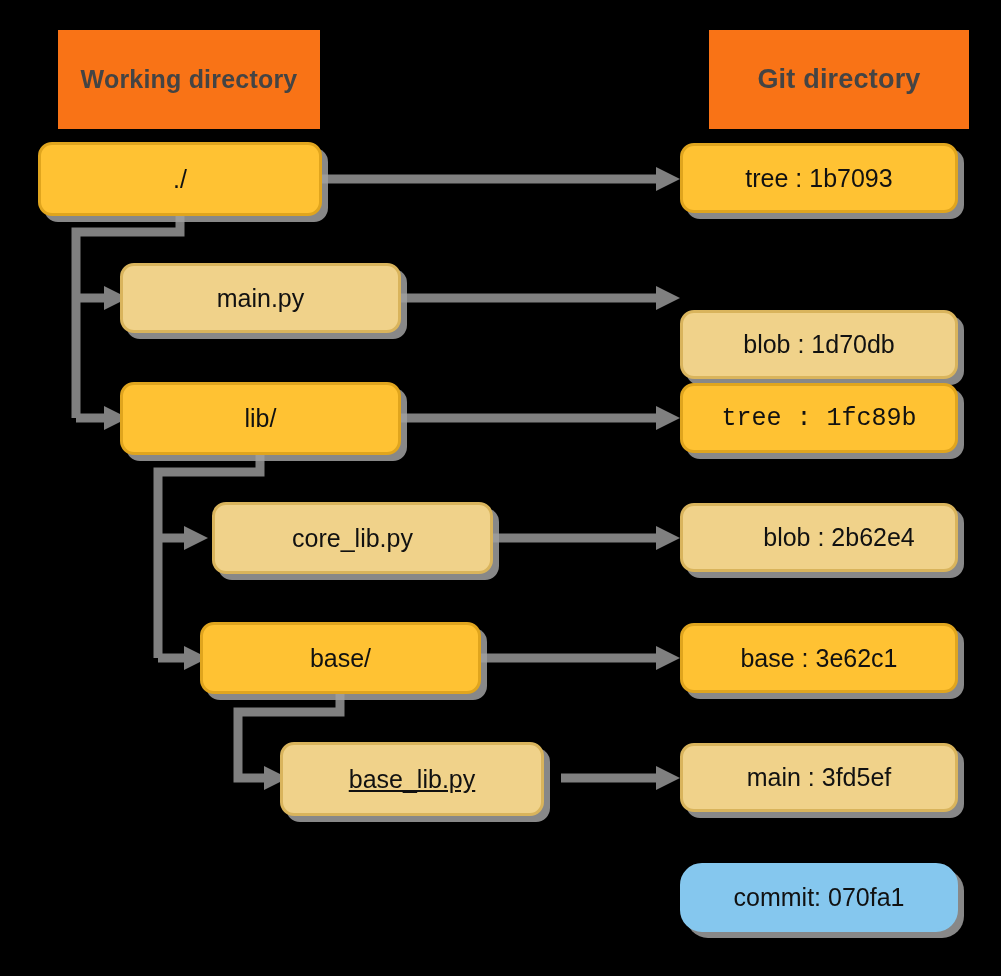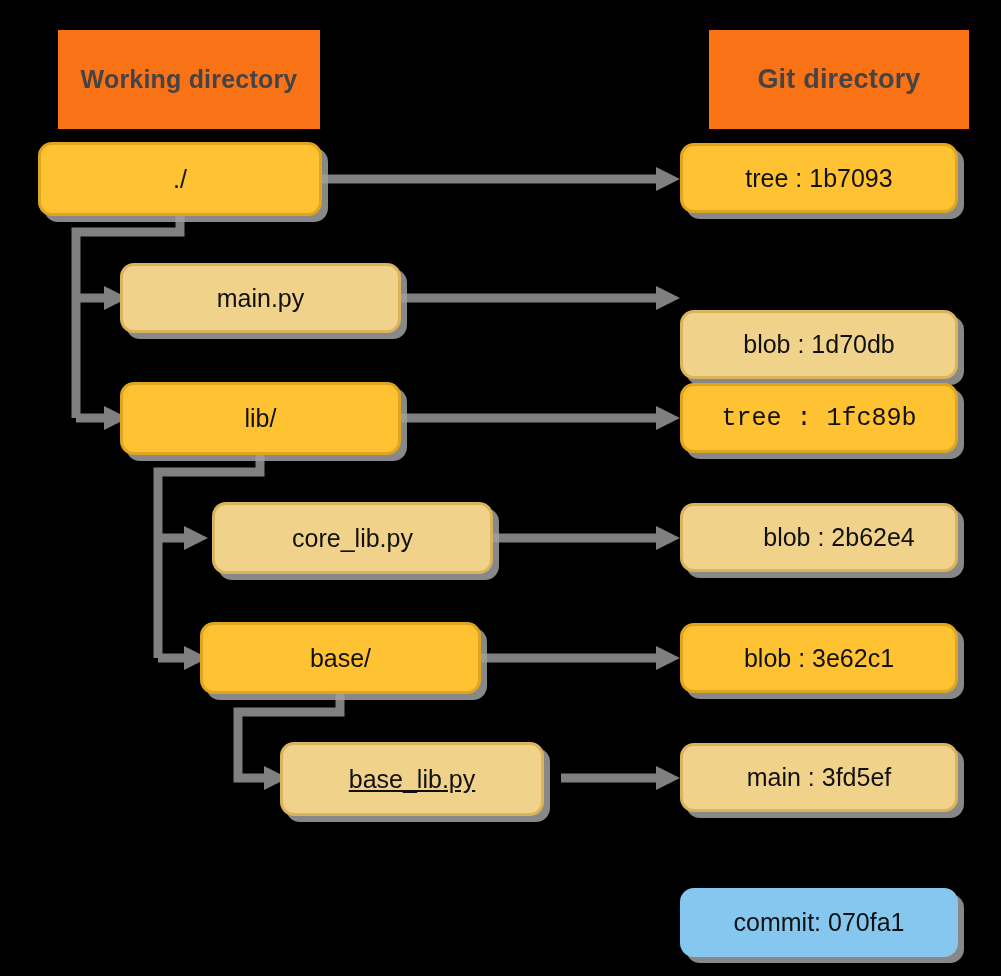--- a/index.html
+++ b/index.html
@@ -38,21 +38,21 @@
   #n-base      {left:200px;top:622px;width:281px;height:72px;}
   #n-baselibpy {left:280px;top:742px;width:264px;height:74px;text-decoration:underline;}
 
   
   #g-tree1  {left:680px;top:143px;width:278px;height:70px;}
   #g-blob1  {left:680px;top:263px;width:278px;height:69px;margin-top:47px;}
   #g-tree2  {left:680px;top:383px;width:278px;height:70px;font-family:Liberation Mono, monospace;}
   #g-blob2  {left:680px;top:503px;width:278px;height:69px;padding-left:40px;}
   #g-tree3  {left:680px;top:623px;width:278px;height:70px;}
   #g-blob3  {left:680px;top:743px;width:278px;height:69px;}
-  #g-commit {left:680px;top:888px;width:278px;height:69px;}
+  #g-commit {left:680px;top:863px;width:278px;height:69px;border-radius:22px;}
 
   
   #wires{position:absolute;left:0;top:0;width:1001px;height:976px;
          pointer-events:none;}
   .wire{fill:none;stroke:#808080;stroke-width:9;
         stroke-linecap:butt;stroke-linejoin:miter;}
   .arrowfill{fill:#808080;}
 </style>
 </head>
 <body>
@@ -112,19 +112,19 @@
   <div class="node blob" id="n-baselibpy">base_lib.py</div>
 
   <div class="node tree" id="g-tree1">tree : 1b7093</div>
 
   <div class="node blob" id="g-blob1">blob : 1d70db</div>
 
   <div class="node tree" id="g-tree2">tree : 1fc89b</div>
 
   <div class="node blob" id="g-blob2">blob : 2b62e4</div>
 
-  <div class="node tree" id="g-tree3">blob : 3e62c1</div>
+  <div class="node tree" id="g-tree3">base : 3e62c1</div>
 
   <div class="node blob" id="g-blob3">main : 3fd5ef</div>
 
   <div class="node commit" id="g-commit">commit: 070fa1</div>
 
 </div>
 
 </body></html>

